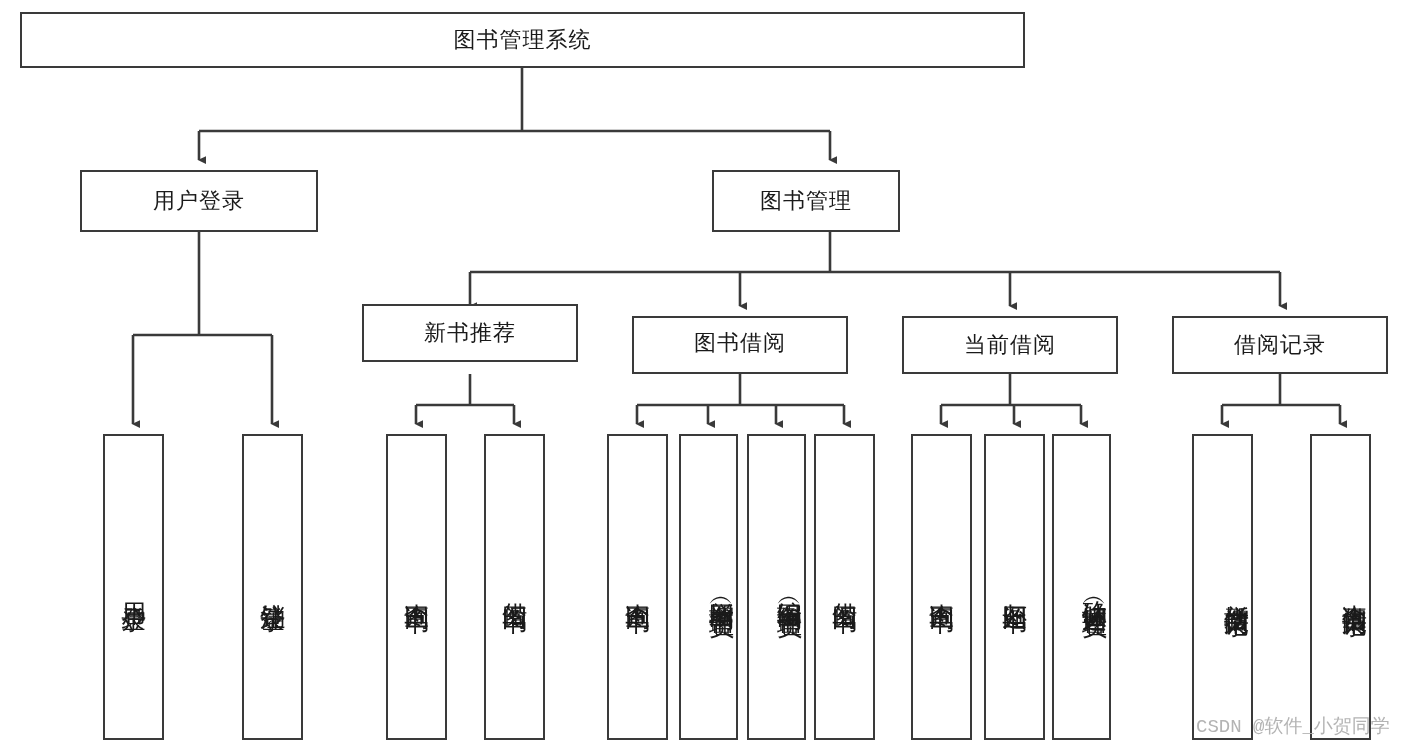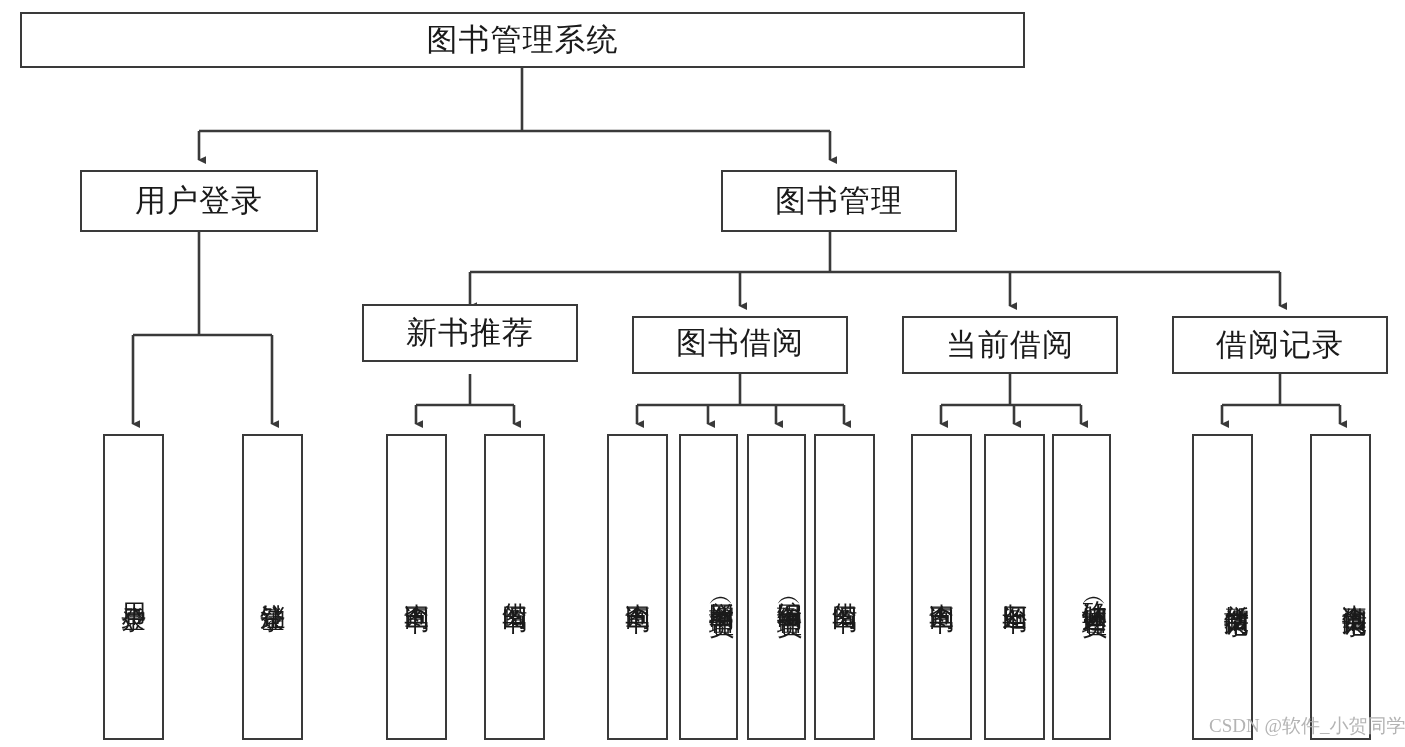--- a/index.html
+++ b/index.html
@@ -31,21 +31,21 @@
     box-sizing: border-box;
     border: 2px solid #3a3a3a;
     background: #ffffff;
     display: flex;
     align-items: center;
     justify-content: center;
     color: #1a1a1a;
     z-index: 2;
   }
   .node-h {
-    font-size: 31px;
+    font-size: 22px;
     letter-spacing: 1px;
     line-height: 1.2;
     white-space: nowrap;
   }
   .node-v {
     font-size: 25px;
     writing-mode: vertical-rl;
     text-orientation: upright;
     letter-spacing: 2px;
     line-height: 1.18;
@@ -59,22 +59,21 @@
     padding-top: 0;
   }
   .watermark {
     position: absolute;
     left: 1196px;
     top: 713px;
     font-size: 19px;
     color: #b4b4b4;
     white-space: nowrap;
     z-index: 5;
-    font-family: Liberation Serif, serif;
-    margin-left: 13px;
+    font-family: Liberation Mono, monospace;
   }
 </style>
 </head>
 <body>
 
 <div id="diagram-canvas" style="background: rgb(255, 255, 255);">
 
   <svg id="edge-layer" viewBox="0 0 1405 747" xmlns="http://www.w3.org/2000/svg">
     <defs>
       <marker id="arrowhead" markerWidth="9" markerHeight="9" refX="4" refY="7.4" orient="auto" markerUnits="userSpaceOnUse">
@@ -133,21 +132,21 @@
       <path d="M1280,374 L1280,405" stroke="#3a3a3a" stroke-width="2.6" fill="none"></path>
       <path d="M1222,405 L1340,405" stroke="#3a3a3a" stroke-width="2.6" fill="none"></path>
       <path d="M1222,405 L1222,424" stroke="#3a3a3a" stroke-width="2.6" fill="none" marker-end="url(#arrowhead)"></path>
       <path d="M1340,405 L1340,424" stroke="#3a3a3a" stroke-width="2.6" fill="none" marker-end="url(#arrowhead)"></path>
     </g>
   </svg>
 
   <div class="node node-h" style="left: 20px; top: 12px; width: 1005px; height: 56px; border-color: rgb(58, 58, 58); background: rgb(255, 255, 255); color: rgb(26, 26, 26);">图书管理系统</div>
 
   <div class="node node-h" style="left: 80px; top: 170px; width: 238px; height: 62px; border-color: rgb(58, 58, 58); background: rgb(255, 255, 255); color: rgb(26, 26, 26);">用户登录</div>
-  <div class="node node-h" style="left: 712px; top: 170px; width: 236px; height: 62px; border-color: rgb(58, 58, 58); background: rgb(255, 255, 255); color: rgb(26, 26, 26); margin-left: 9px;">图书管理</div>
+  <div class="node node-h" style="left: 712px; top: 170px; width: 188px; height: 62px; border-color: rgb(58, 58, 58); background: rgb(255, 255, 255); color: rgb(26, 26, 26);">图书管理</div>
 
   <div class="node node-h" style="left: 362px; top: 304px; width: 216px; height: 58px; border-color: rgb(58, 58, 58); background: rgb(255, 255, 255); color: rgb(26, 26, 26);">新书推荐</div>
   <div class="node node-h" style="left: 632px; top: 316px; width: 216px; height: 58px; border-color: rgb(58, 58, 58); background: rgb(255, 255, 255); color: rgb(26, 26, 26); font-family: Liberation Mono, monospace;">图书借阅</div>
   <div class="node node-h" style="left: 1172px; top: 316px; width: 216px; height: 58px; border-color: rgb(58, 58, 58); background: rgb(255, 255, 255); color: rgb(26, 26, 26);">借阅记录</div>
   <div class="node node-h" style="left: 902px; top: 316px; width: 216px; height: 58px; border-color: rgb(58, 58, 58); background: rgb(255, 255, 255); color: rgb(26, 26, 26);">当前借阅</div>
 
   <div class="node node-v centered" style="left: 103px; top: 434px; width: 61px; height: 306px; border-color: rgb(58, 58, 58); background: rgb(255, 255, 255); color: rgb(26, 26, 26);">用户登录</div>
   <div class="node node-v centered" style="left: 242px; top: 434px; width: 61px; height: 306px; border-color: rgb(58, 58, 58); background: rgb(255, 255, 255); color: rgb(26, 26, 26);">注销登录</div>
   <div class="node node-v centered" style="left: 386px; top: 434px; width: 61px; height: 306px; border-color: rgb(58, 58, 58); background: rgb(255, 255, 255); color: rgb(26, 26, 26);">查询图书</div>
   <div class="node node-v centered" style="left: 484px; top: 434px; width: 61px; height: 306px; border-color: rgb(58, 58, 58); background: rgb(255, 255, 255); color: rgb(26, 26, 26);">借阅图书</div>

